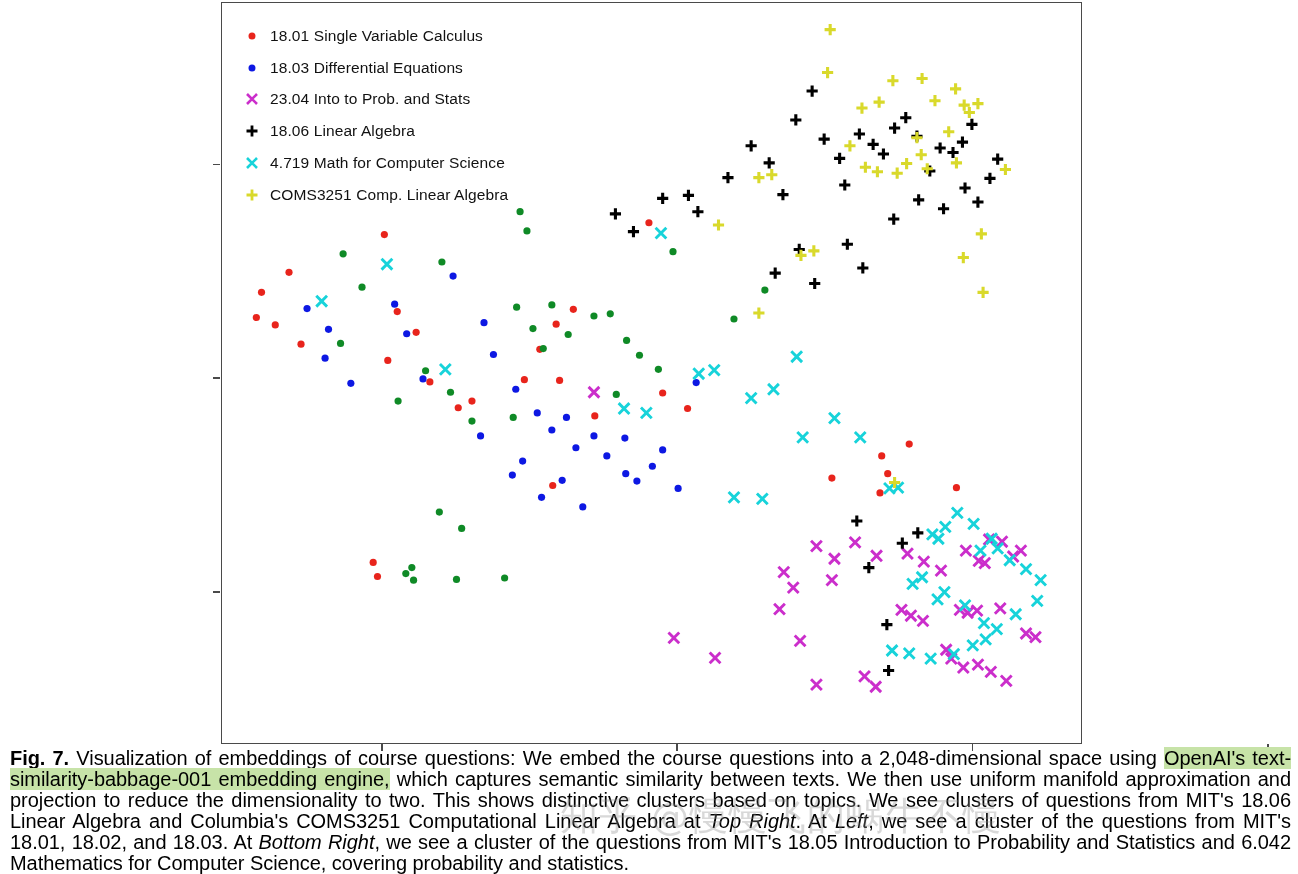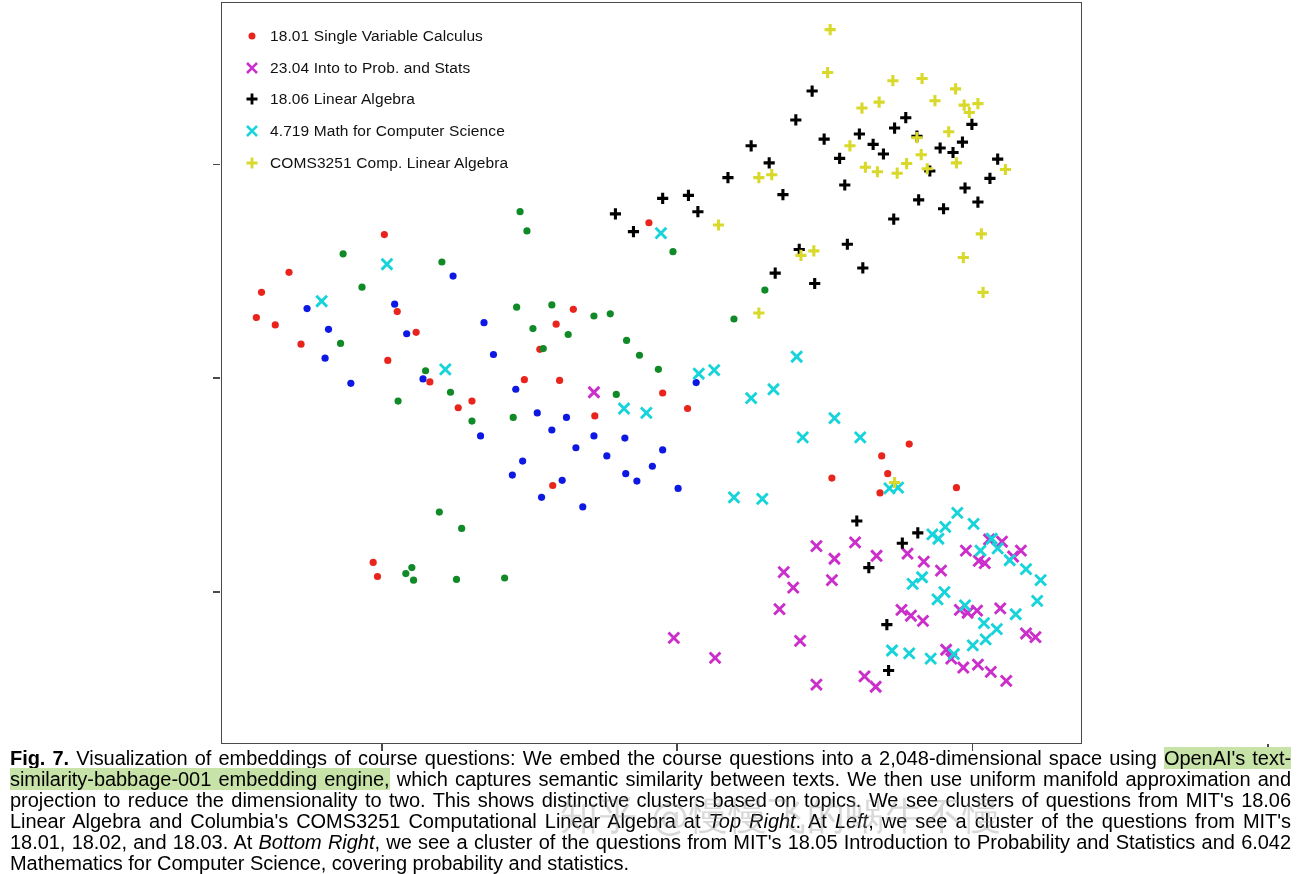--- a/index.html
+++ b/index.html
@@ -380,20 +380,28 @@
         <span class="legend-glyph">
           <svg width="18" height="18" viewBox="0 0 18 18">
             <circle cx="9" cy="9" r="3.5" fill="#e8241c"></circle>
           </svg>
         </span>
         <span class="legend-label">18.01 Single Variable Calculus</span>
       </div>
       <div class="legend-row">
         <span class="legend-glyph">
           <svg width="18" height="18" viewBox="0 0 18 18">
+            <circle cx="9" cy="9" r="3.5" fill="#0d18e3"></circle>
+          </svg>
+        </span>
+        <span class="legend-label">18.03 Differential Equations</span>
+      </div>
+      <div class="legend-row">
+        <span class="legend-glyph">
+          <svg width="18" height="18" viewBox="0 0 18 18">
             <path d="M4,4 L14,14 M14,4 L4,14" stroke="#cb2ecb" stroke-width="2.6" fill="none" stroke-linecap="butt"></path>
           </svg>
         </span>
         <span class="legend-label">23.04 Into to Prob. and Stats</span>
       </div>
       <div class="legend-row">
         <span class="legend-glyph">
           <svg width="18" height="18" viewBox="0 0 18 18">
             <path d="M9,3.5 L9,14.5 M3.5,9 L14.5,9" stroke="#000000" stroke-width="2.8" fill="none" stroke-linecap="butt"></path>
           </svg>

